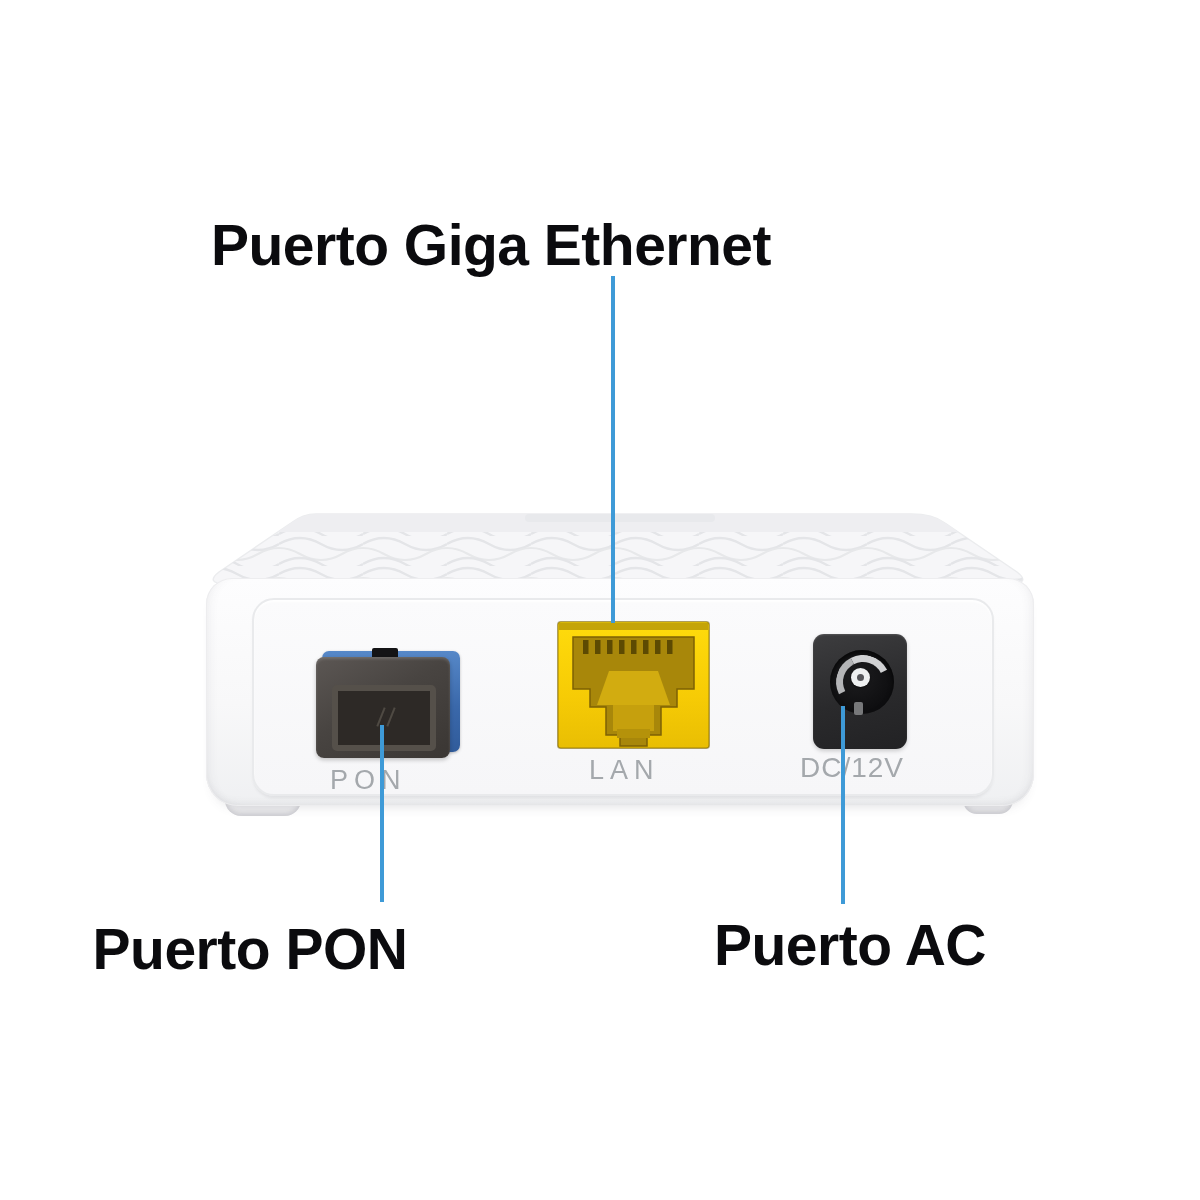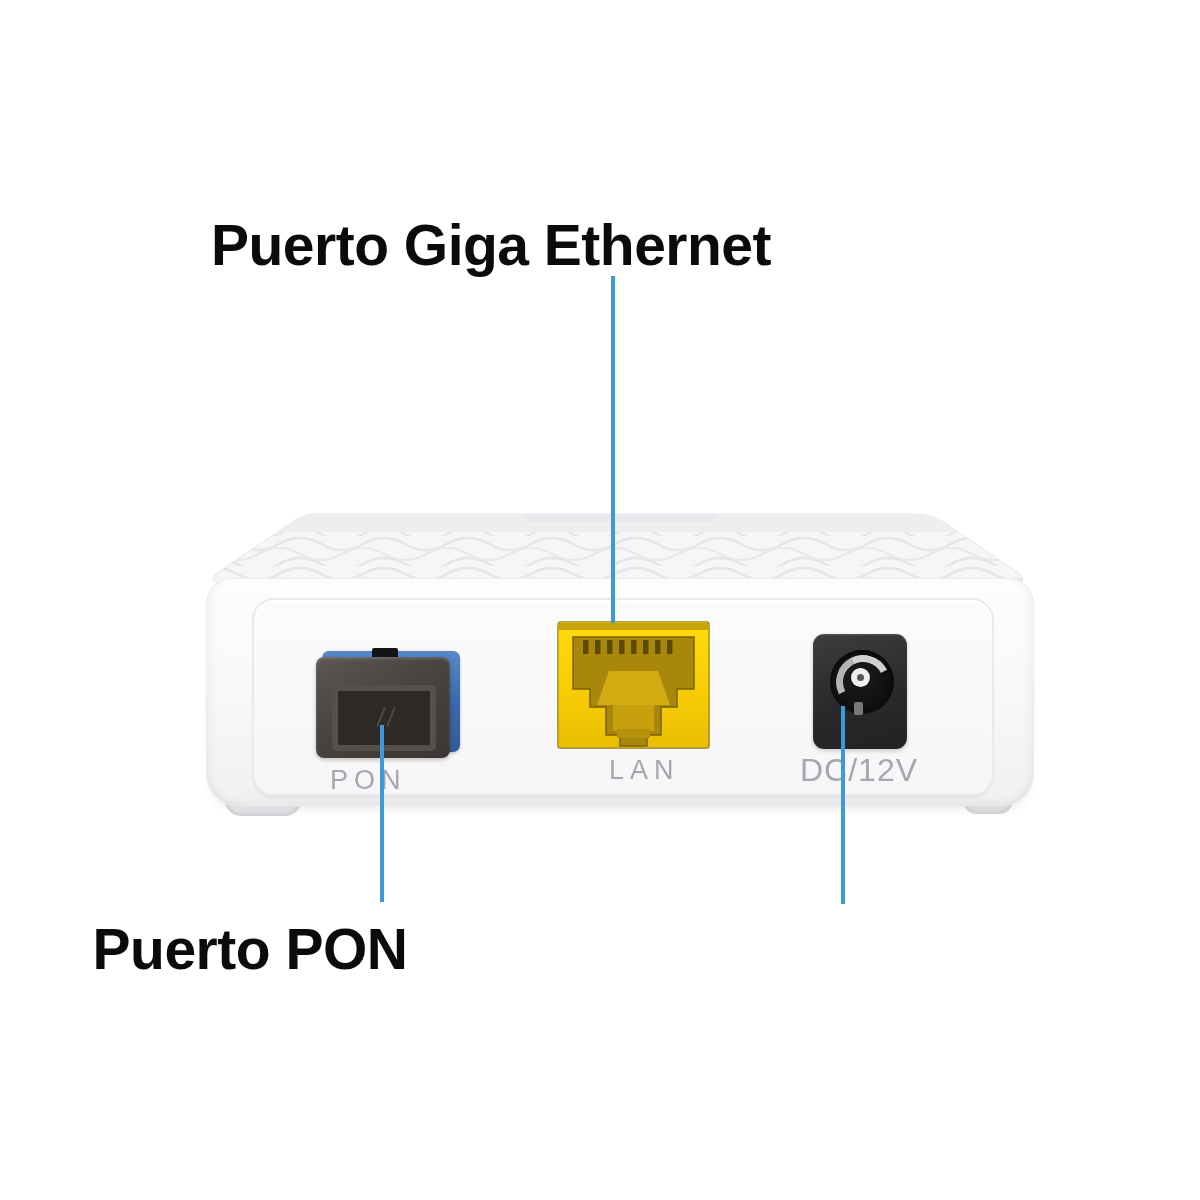--- a/index.html
+++ b/index.html
@@ -86,22 +86,22 @@
   .dc-pin{position:absolute;left:38px;top:34px;width:19px;height:19px;border-radius:50%;background:#eef0f1;
     box-shadow:0 1px 2px rgba(0,0,0,.5);}
   .dc-pin::after{content:"";position:absolute;left:6px;top:6px;width:7px;height:7px;border-radius:50%;background:#55555a;}
   .dc-notch{position:absolute;left:41px;top:68px;width:9px;height:13px;background:#77787a;border-radius:2px;}
   
   .port-label{
     position:absolute;z-index:4;color:#a4a8ac;font-size:27px;letter-spacing:6px;
     white-space:nowrap;
   }
   .port-label-pon{left:330px;top:765px;width:112px;}
-  .port-label-lan{left:609px;top:755px;width:112px;}
-  .port-label-dc{left:800px;top:752px;width:114px;letter-spacing:1px;font-size:32px;}
+  .port-label-lan{left:589px;top:755px;width:112px;}
+  .port-label-dc{left:800px;top:752px;width:114px;letter-spacing:1px;font-size:28px;}
 </style>
 </head>
 <body>
 
 <div class="canvas">
 
   <div class="callout-label label-ethernet">Puerto Giga Ethernet</div>
   <div class="callout-line line-ethernet"></div>
 
   <div class="device-foot foot-left"></div>
@@ -176,14 +176,15 @@
     <div class="dc-arc"></div>
     <div class="dc-pin"></div>
     <div class="dc-notch"></div>
   </div>
   <div class="port-label port-label-dc">DC/12V</div>
 
   <div class="callout-line line-pon"></div>
   <div class="callout-label label-pon">Puerto PON</div>
 
   <div class="callout-line line-ac"></div>
+  <div class="callout-label label-ac">Puerto AC</div>
 
 </div>
 
 </body></html>

